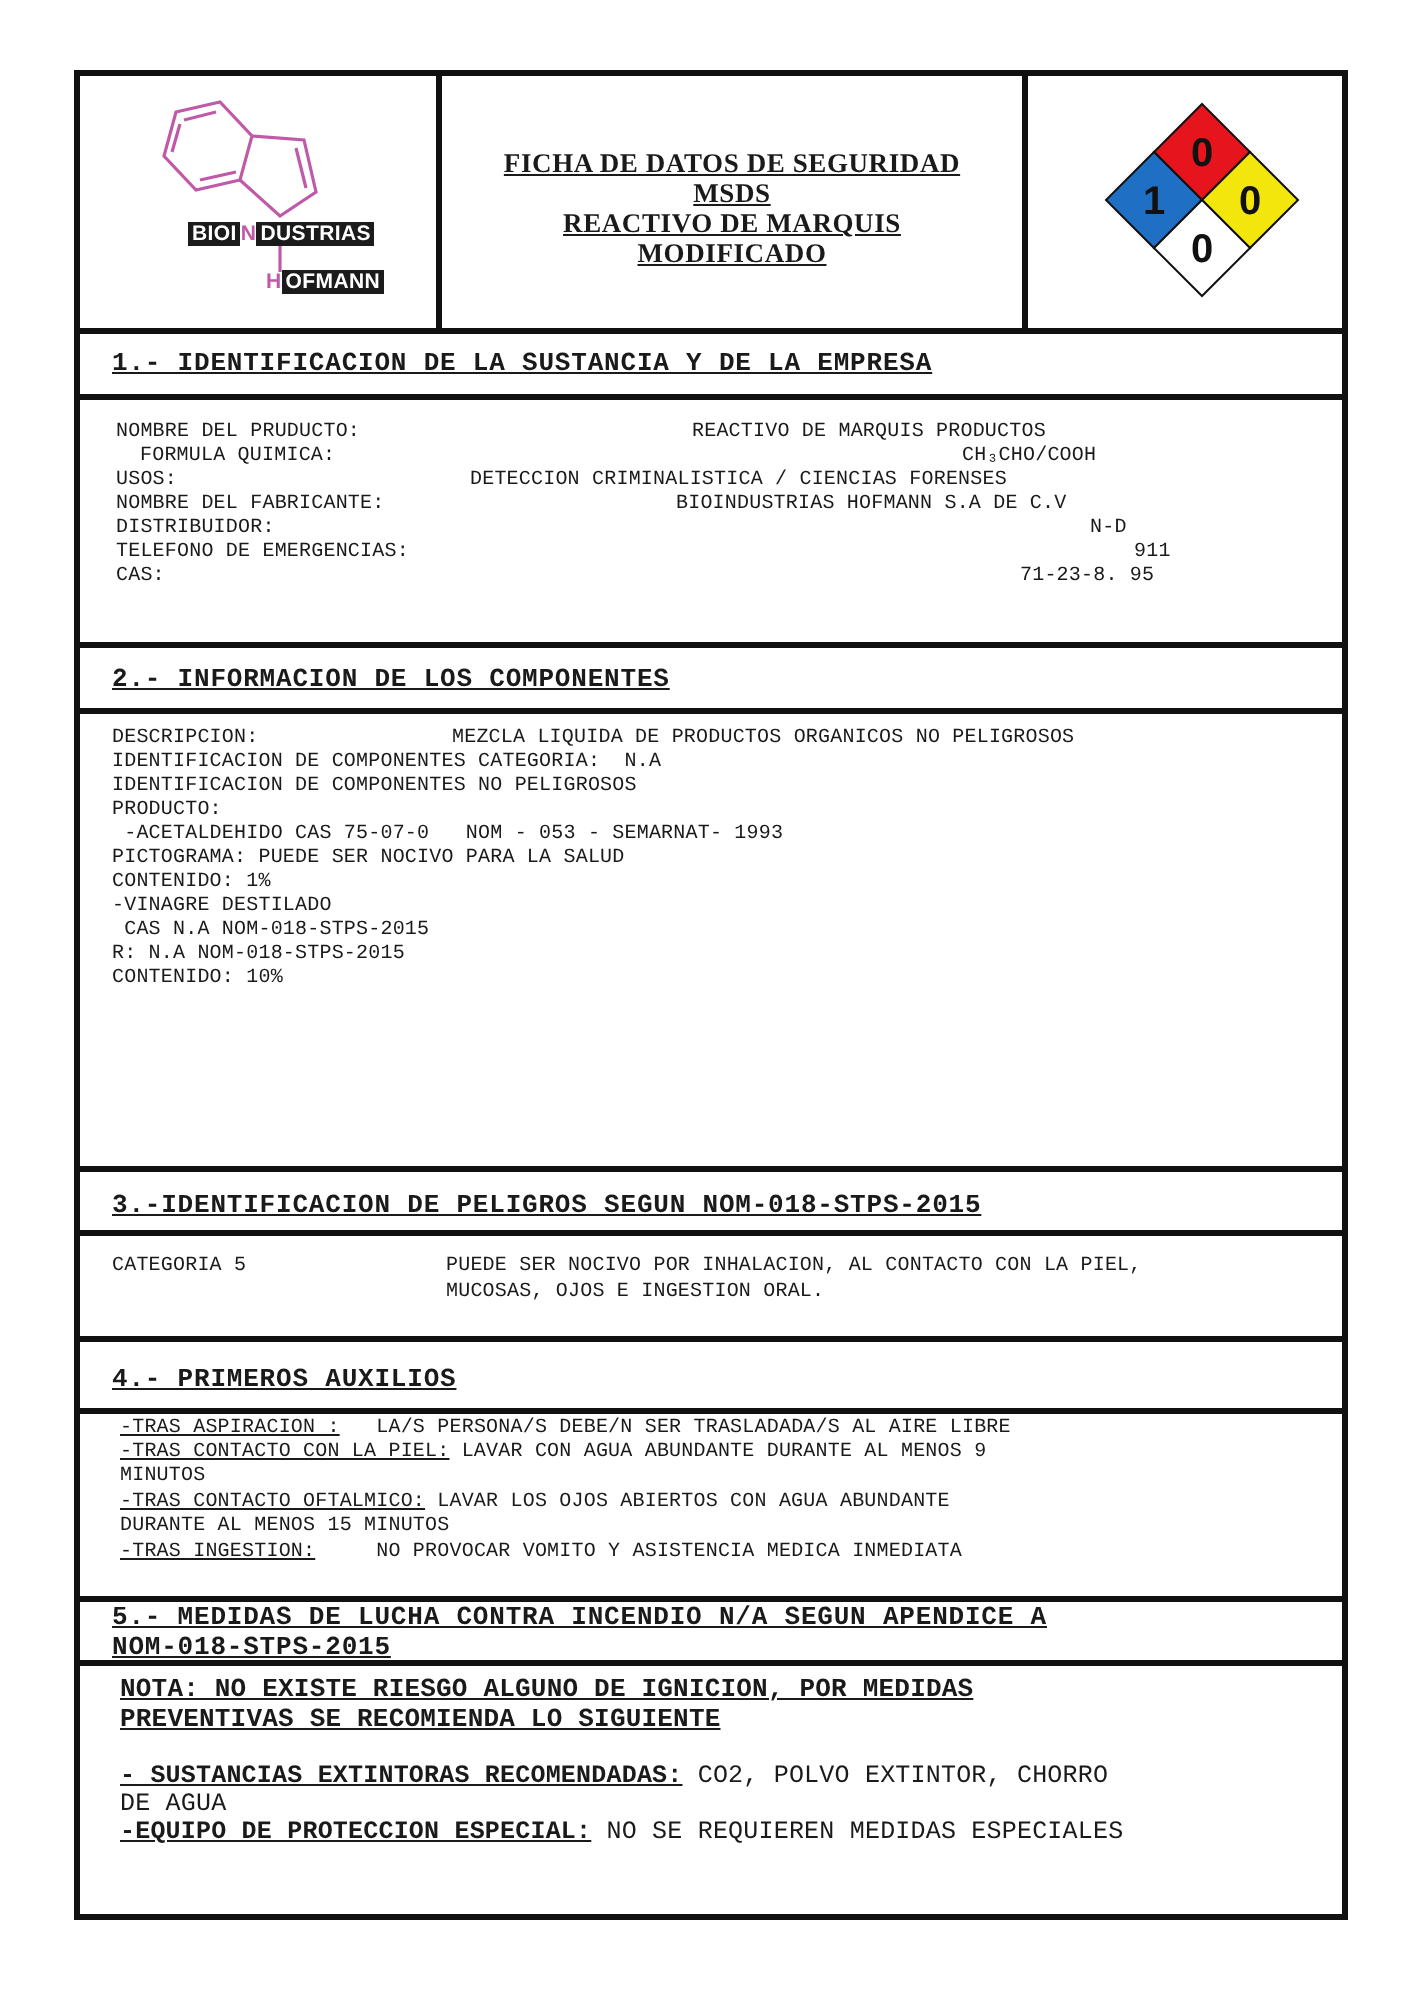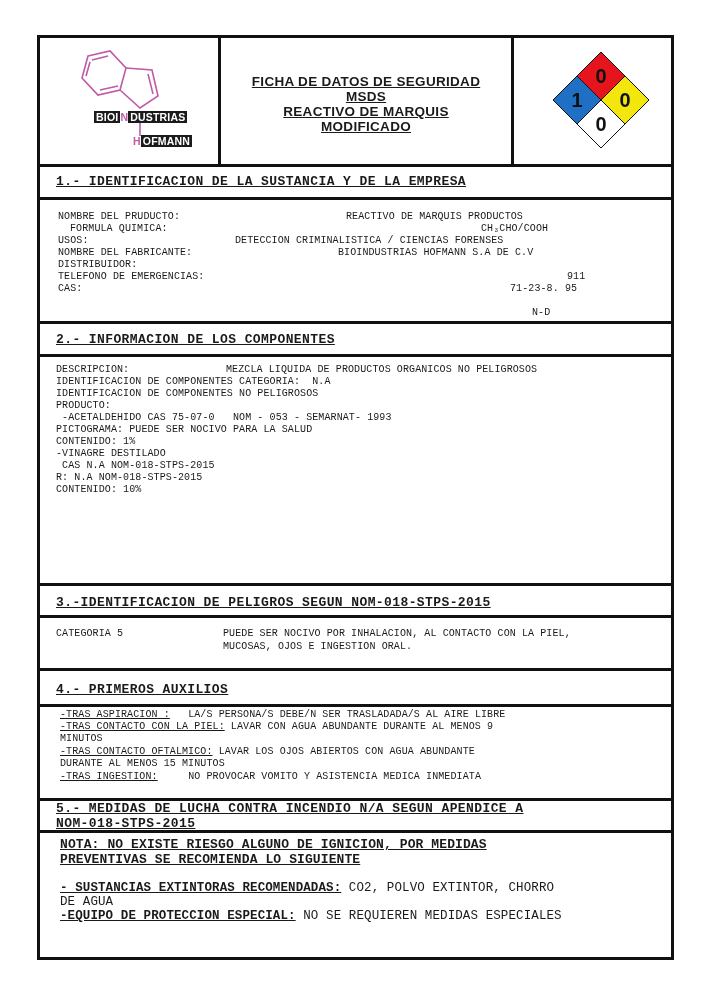--- a/index.html
+++ b/index.html
@@ -12,21 +12,21 @@
     border: 3px solid #111; box-sizing: content-box;
   }
   .hline { position: absolute; left: 0; width: 631px; height: 3px; background: #111; }
   .vline { position: absolute; width: 3px; background: #111; }
 
   
   .logo-cell { position: absolute; left: 0; top: 0; width: 175px; height: 126px; }
   .title-cell { position: absolute; left: 181px; top: 0; width: 290px; height: 126px; text-align: center; }
   .diamond-cell { position: absolute; left: 474px; top: 0; width: 157px; height: 126px; }
   .title-line {
-    font-family: Liberation Sans, sans-serif;
+    font-family: Liberation Serif, serif;
     font-weight: bold; font-size: 13.5px; line-height: 15px; text-decoration: underline; letter-spacing: 0.3px;
     display: block; color: #1a1a1a;
   }
   .title-wrap { position: absolute; top: 36px; left: 0; right: 0; }
 
   .sec-title {
     position: absolute; left: 16px; font-weight: bold; font-size: 13px; text-decoration: underline;
     letter-spacing: 0.4px; white-space: nowrap;
   }
   .txt { position: absolute; font-size: 10px; line-height: 12.6px; white-space: pre; letter-spacing: 0.1px; }
@@ -102,21 +102,21 @@
   <div>
     <div class="txt" style="left:18px;top:173px;">NOMBRE DEL PRUDUCTO:</div>
     <div class="txt" style="left:306px;top:173px;">REACTIVO DE MARQUIS PRODUCTOS</div>
     <div class="txt" style="left:30px;top:185px;">FORMULA QUIMICA:</div>
     <div class="txt" style="left:441px;top:185px;">CH₃CHO/COOH</div>
     <div class="txt" style="left:18px;top:197px;">USOS:</div>
     <div class="txt" style="left:195px;top:197px;">DETECCION CRIMINALISTICA / CIENCIAS FORENSES</div>
     <div class="txt" style="left:18px;top:209px;">NOMBRE DEL FABRICANTE:</div>
     <div class="txt" style="left:298px;top:209px;">BIOINDUSTRIAS HOFMANN S.A DE C.V</div>
     <div class="txt" style="left:18px;top:221px;">DISTRIBUIDOR:</div>
-    <div class="txt" style="left:492px;top:221px;margin-top:48px;">N-D</div>
+    <div class="txt" style="left:505px;top:221px;">N-D</div>
     <div class="txt" style="left:18px;top:233px;">TELEFONO DE EMERGENCIAS:</div>
     <div class="txt" style="left:527px;top:233px;">911</div>
     <div class="txt" style="left:18px;top:245px;">CAS:</div>
     <div class="txt" style="left:470px;top:245px;">71-23-8. 95</div>
   </div>
 
   <div class="hline" style="top:283px;"></div>
 
   <div class="sec-title" style="top:294px;">2.- INFORMACION DE LOS COMPONENTES</div>
   <div class="hline" style="top:316px;"></div>

